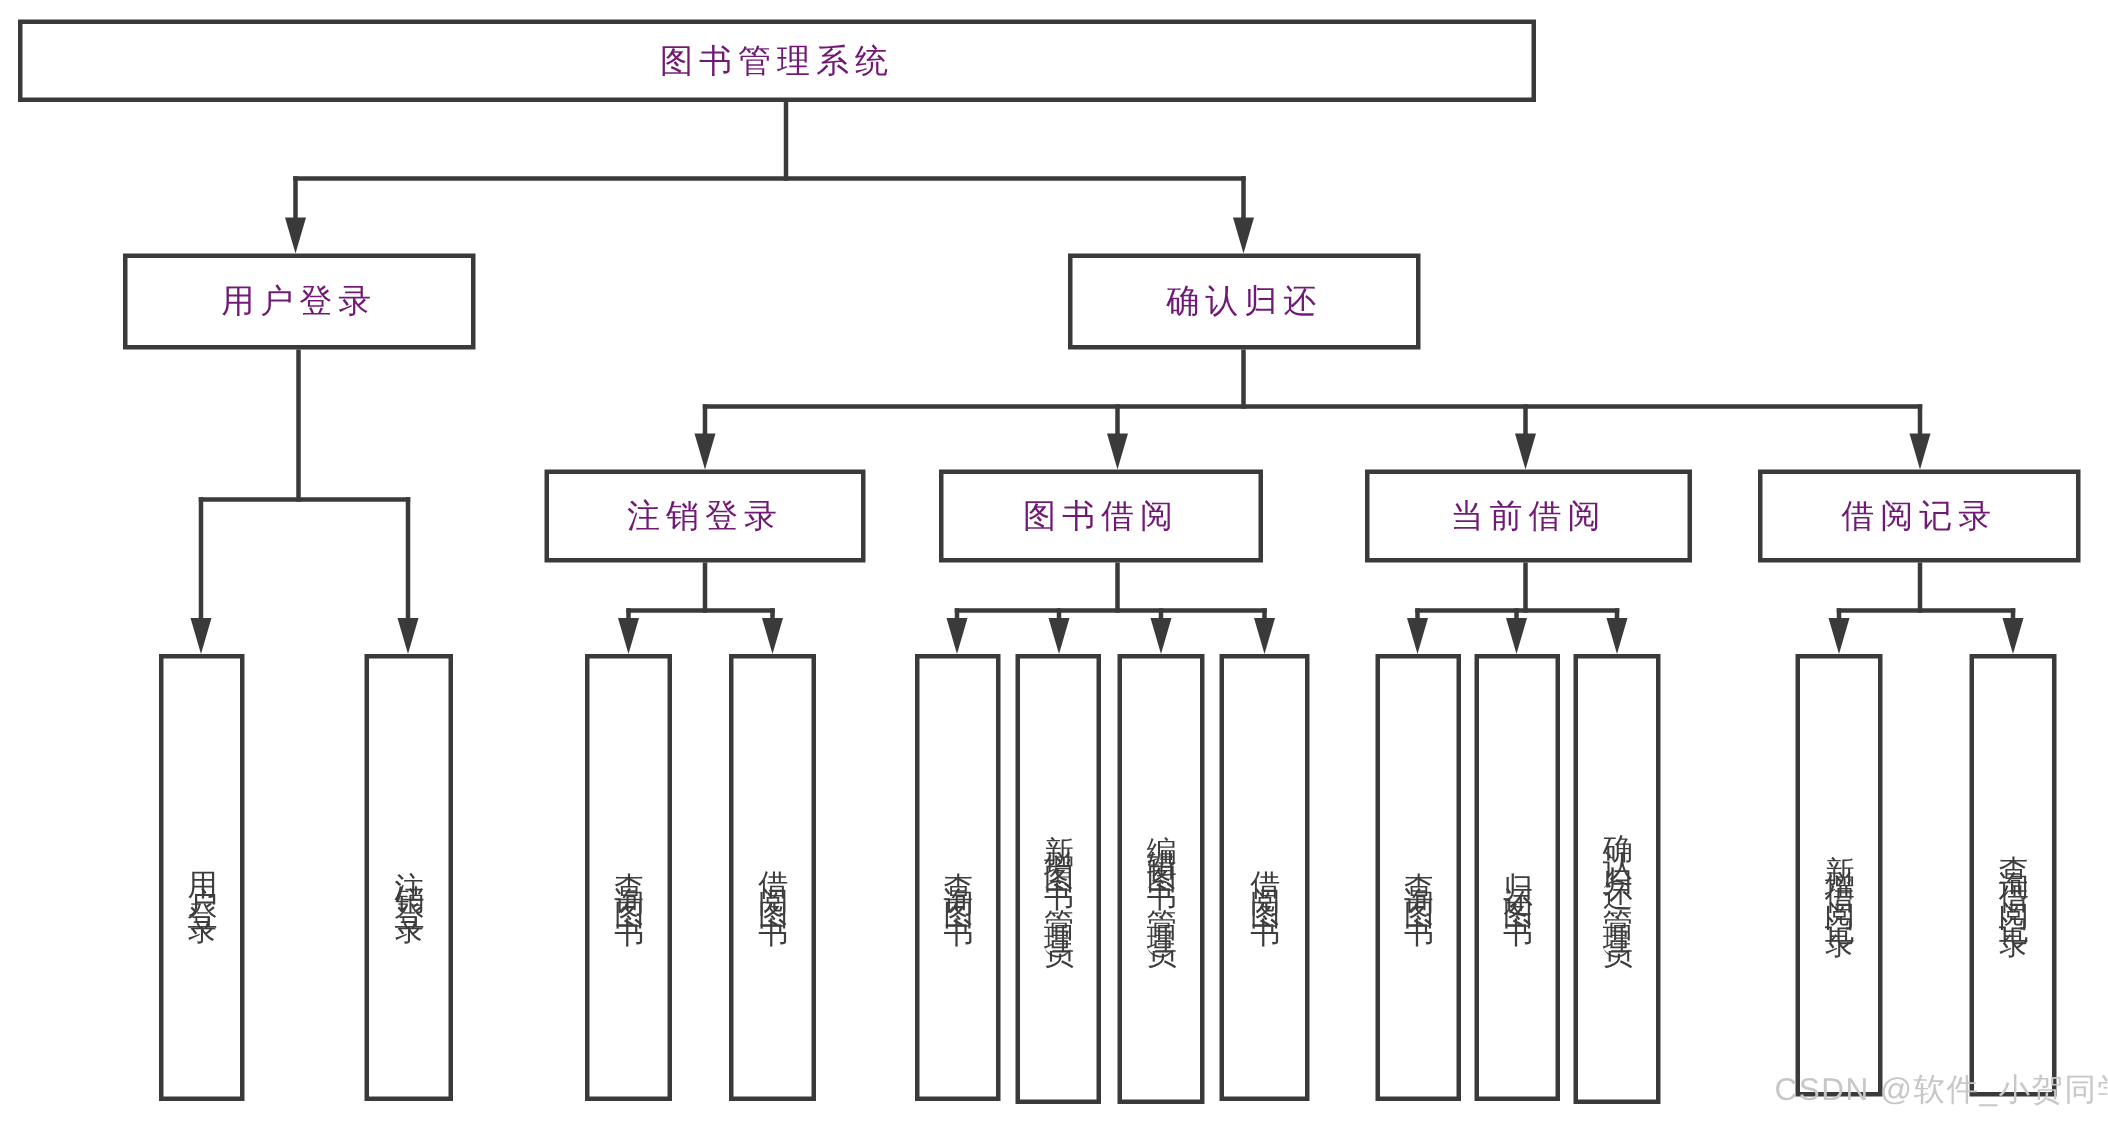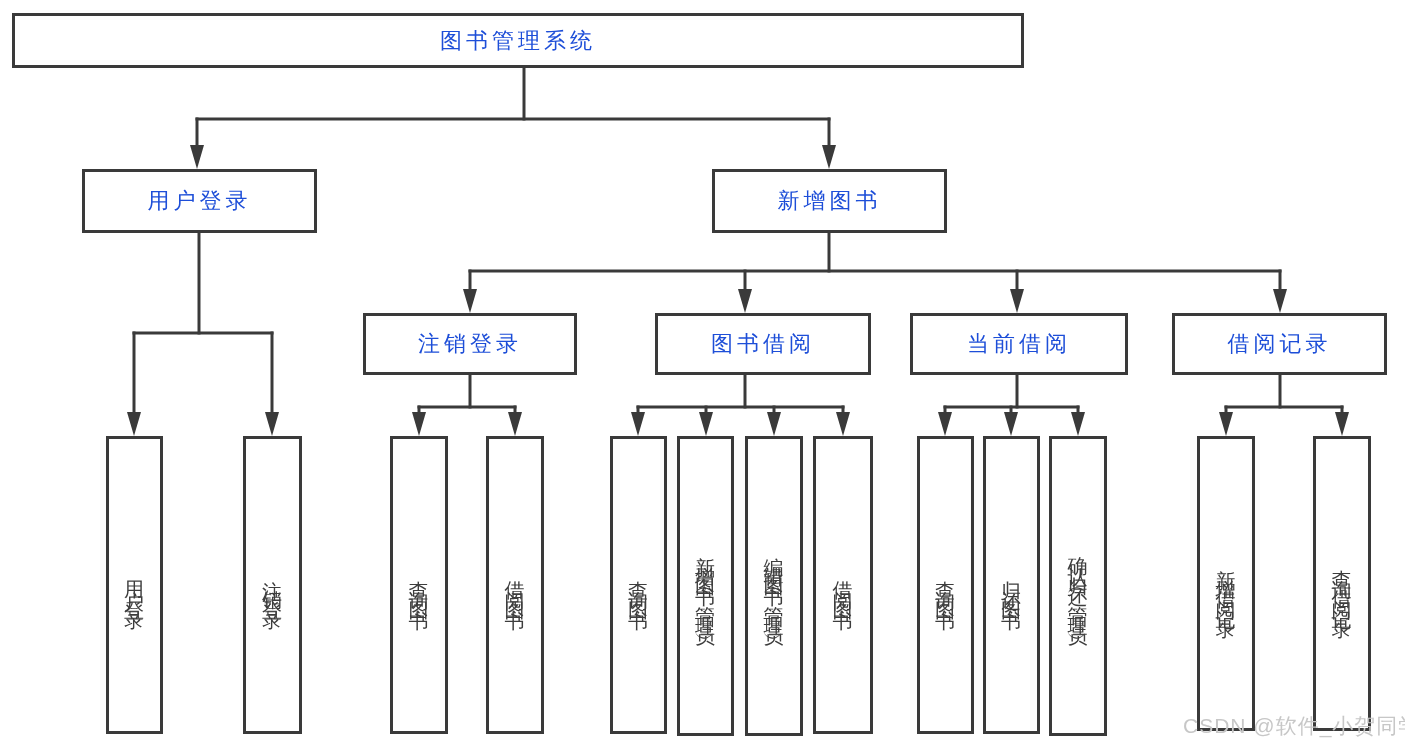--- a/index.html
+++ b/index.html
@@ -18,21 +18,21 @@
     position:absolute;
     background:#ffffff;
     border:3px solid #3a3a3a;
     box-sizing:border-box;
     display:flex;align-items:center;justify-content:center;
   }
   .node.h span{
     font-size:22px;
     letter-spacing:4px;
     white-space:nowrap;
-    color:#1d4ed8;
+    color:#701a75;
   }
   .node.v span{
     writing-mode:vertical-rl;
     text-orientation:mixed;
     font-size:20px;
     line-height:1;
     letter-spacing:10px;
     color:#3d3d3d;
   }
   .watermark{
@@ -113,27 +113,27 @@
   </svg>
 
   <div class="node h" style="left:12px;top:13px;width:1012px;height:55px;">
     <span>图书管理系统</span>
   </div>
 
   <div class="node h" style="left:82px;top:169px;width:235px;height:64px;">
     <span>用户登录</span>
   </div>
   <div class="node h" style="left:712px;top:169px;width:235px;height:64px;">
-    <span>新增图书</span>
+    <span>确认归还</span>
   </div>
 
   <div class="node h" style="left:363px;top:313px;width:214px;height:62px;">
     <span>注销登录</span>
   </div>
-  <div class="node h" style="left:655px;top:313px;width:216px;height:62px;">
+  <div class="node h" style="left:626px;top:313px;width:216px;height:62px;">
     <span>图书借阅</span>
   </div>
   <div class="node h" style="left:910px;top:313px;width:218px;height:62px;text-align:center;">
     <span>当前借阅</span>
   </div>
   <div class="node h" style="left:1172px;top:313px;width:215px;height:62px;">
     <span>借阅记录</span>
   </div>
 
   <div class="node v" style="left:106px;top:436px;width:57px;height:298px;">

